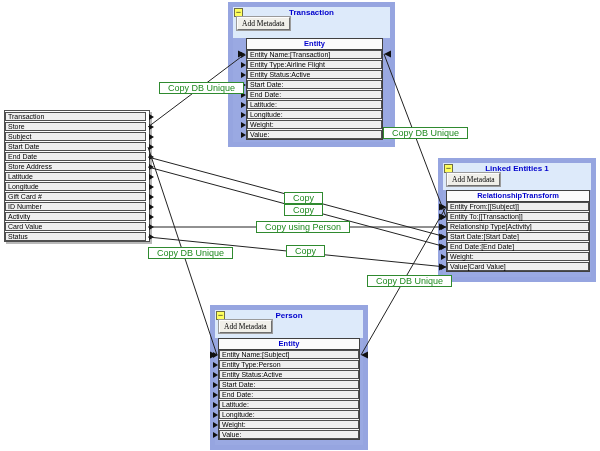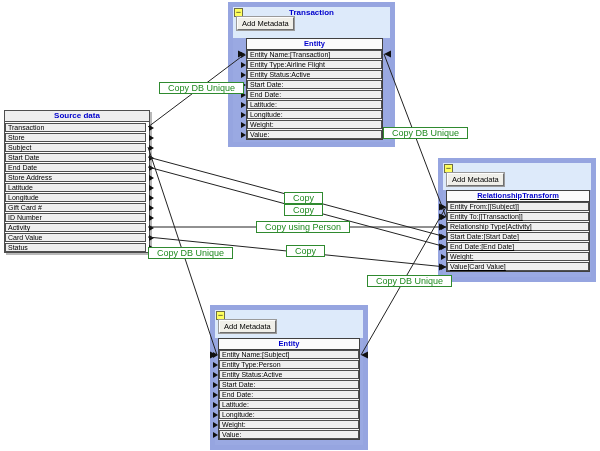--- a/index.html
+++ b/index.html
@@ -27,21 +27,21 @@
     font-size:8px;font-weight:bold;color:#0000cc;
   }
   .collapse-btn{
     position:absolute;left:1px;top:1px;width:9px;height:9px;background:#ffff5e;
     border:1px solid #6f6f45;color:#222;font-size:9px;line-height:7px;text-align:center;
     box-sizing:border-box;cursor:pointer;
   }
   .meta-btn{
     position:absolute;left:4px;top:10px;height:13px;
     background:#f0efe9;border:1px solid;border-color:#fdfdfd #6f6f6f #6f6f6f #fdfdfd;
-    outline:1px solid #9a9a9a;font-family:Liberation Sans, sans-serif;
+    outline:1px solid #9a9a9a;font-family:Liberation Serif, serif;
     font-size:7.5px;line-height:9px;color:#000;padding:0 4px;cursor:pointer;
   }
   .inner-table{
     position:absolute;box-sizing:border-box;border:1px solid #404040;background:#fbfbfb;
   }
   .inner-title{
     height:10px;line-height:10px;border-bottom:1px solid #404040;background:#fbfbfb;
     font-size:7.5px;font-weight:bold;color:#0000cc;text-align:center;
   }
   
@@ -66,21 +66,20 @@
     font-size:9px;line-height:10px;padding:0 8px;white-space:nowrap;pointer-events:auto;cursor:pointer;
   }
   .node-z{z-index:2;}
 </style>
 </head>
 <body>
 
 <div id="canvas">
 
   <div class="source-box node-z" style="left:4px;top:110px;width:144px;">
-    <div class="src-title">Source data</div>
     <div class="src-rows">
         <div class="frow"><span class="port port-r"></span><span>Transaction</span></div>
         <div class="frow"><span class="port port-r"></span><span>Store</span></div>
         <div class="frow"><span class="port port-r"></span><span>Subject</span></div>
         <div class="frow"><span class="port port-r"></span><span>Start Date</span></div>
         <div class="frow"><span class="port port-r"></span><span>End Date</span></div>
         <div class="frow"><span class="port port-r"></span><span>Store Address</span></div>
         <div class="frow"><span class="port port-r"></span><span>Latitude</span></div>
         <div class="frow"><span class="port port-r"></span><span>Longitude</span></div>
         <div class="frow"><span class="port port-r"></span><span>Gift Card #</span></div>
@@ -109,39 +108,41 @@
           <div class="frow"><span class="port port-l"></span><span>Longitude:</span></div>
           <div class="frow"><span class="port port-l"></span><span>Weight:</span></div>
           <div class="frow"><span class="port port-l"></span><span>Value:</span></div>
         </div>
     </div>
   </div>
 
   <div class="ebox node-z" style="left:438px;top:158px;width:158px;height:124px;">
     <div class="ebox-head" style="height:27px;">
       <div class="collapse-btn">−</div>
+      <div class="ebox-title">Linked Entities 1</div>
       <button class="meta-btn">Add Metadata</button>
     </div>
-    <div class="inner-table" style="left:3px;top:27px;width:144px;text-decoration:underline;">
+    <div class="inner-table" style="left:3px;top:27px;width:144px;">
       <div class="inner-title">RelationshipTransform</div>
       <div>
           <div class="frow"><span class="port port-l"></span><span>Entity From:[[Subject]]</span></div>
           <div class="frow"><span class="port port-l"></span><span>Entity To:[[Transaction]]</span></div>
           <div class="frow"><span class="port port-l"></span><span>Relationship Type[Activity]</span></div>
           <div class="frow"><span class="port port-l"></span><span>Start Date:[Start Date]</span></div>
           <div class="frow"><span class="port port-l"></span><span>End Date:[End Date]</span></div>
           <div class="frow"><span class="port port-l"></span><span>Weight:</span></div>
           <div class="frow"><span class="port port-l"></span><span>Value[Card Value]</span></div>
         </div>
     </div>
   </div>
 
   <div class="ebox node-z" style="left:210px;top:305px;width:158px;height:145px;">
     <div class="ebox-head" style="height:28px;">
       <div class="collapse-btn">−</div>
+      <div class="ebox-title">Person</div>
       <button class="meta-btn">Add Metadata</button>
     </div>
     <div class="inner-table" style="left:3px;top:28px;width:142px;">
       <div class="inner-title">Entity</div>
       <div>
           <div class="frow"><span class="port port-l"></span><span>Entity Name:[Subject]</span></div>
           <div class="frow"><span class="port port-l"></span><span>Entity Type:Person</span></div>
           <div class="frow"><span class="port port-l"></span><span>Entity Status:Active</span></div>
           <div class="frow"><span class="port port-l"></span><span>Start Date:</span></div>
           <div class="frow"><span class="port port-l"></span><span>End Date:</span></div>

